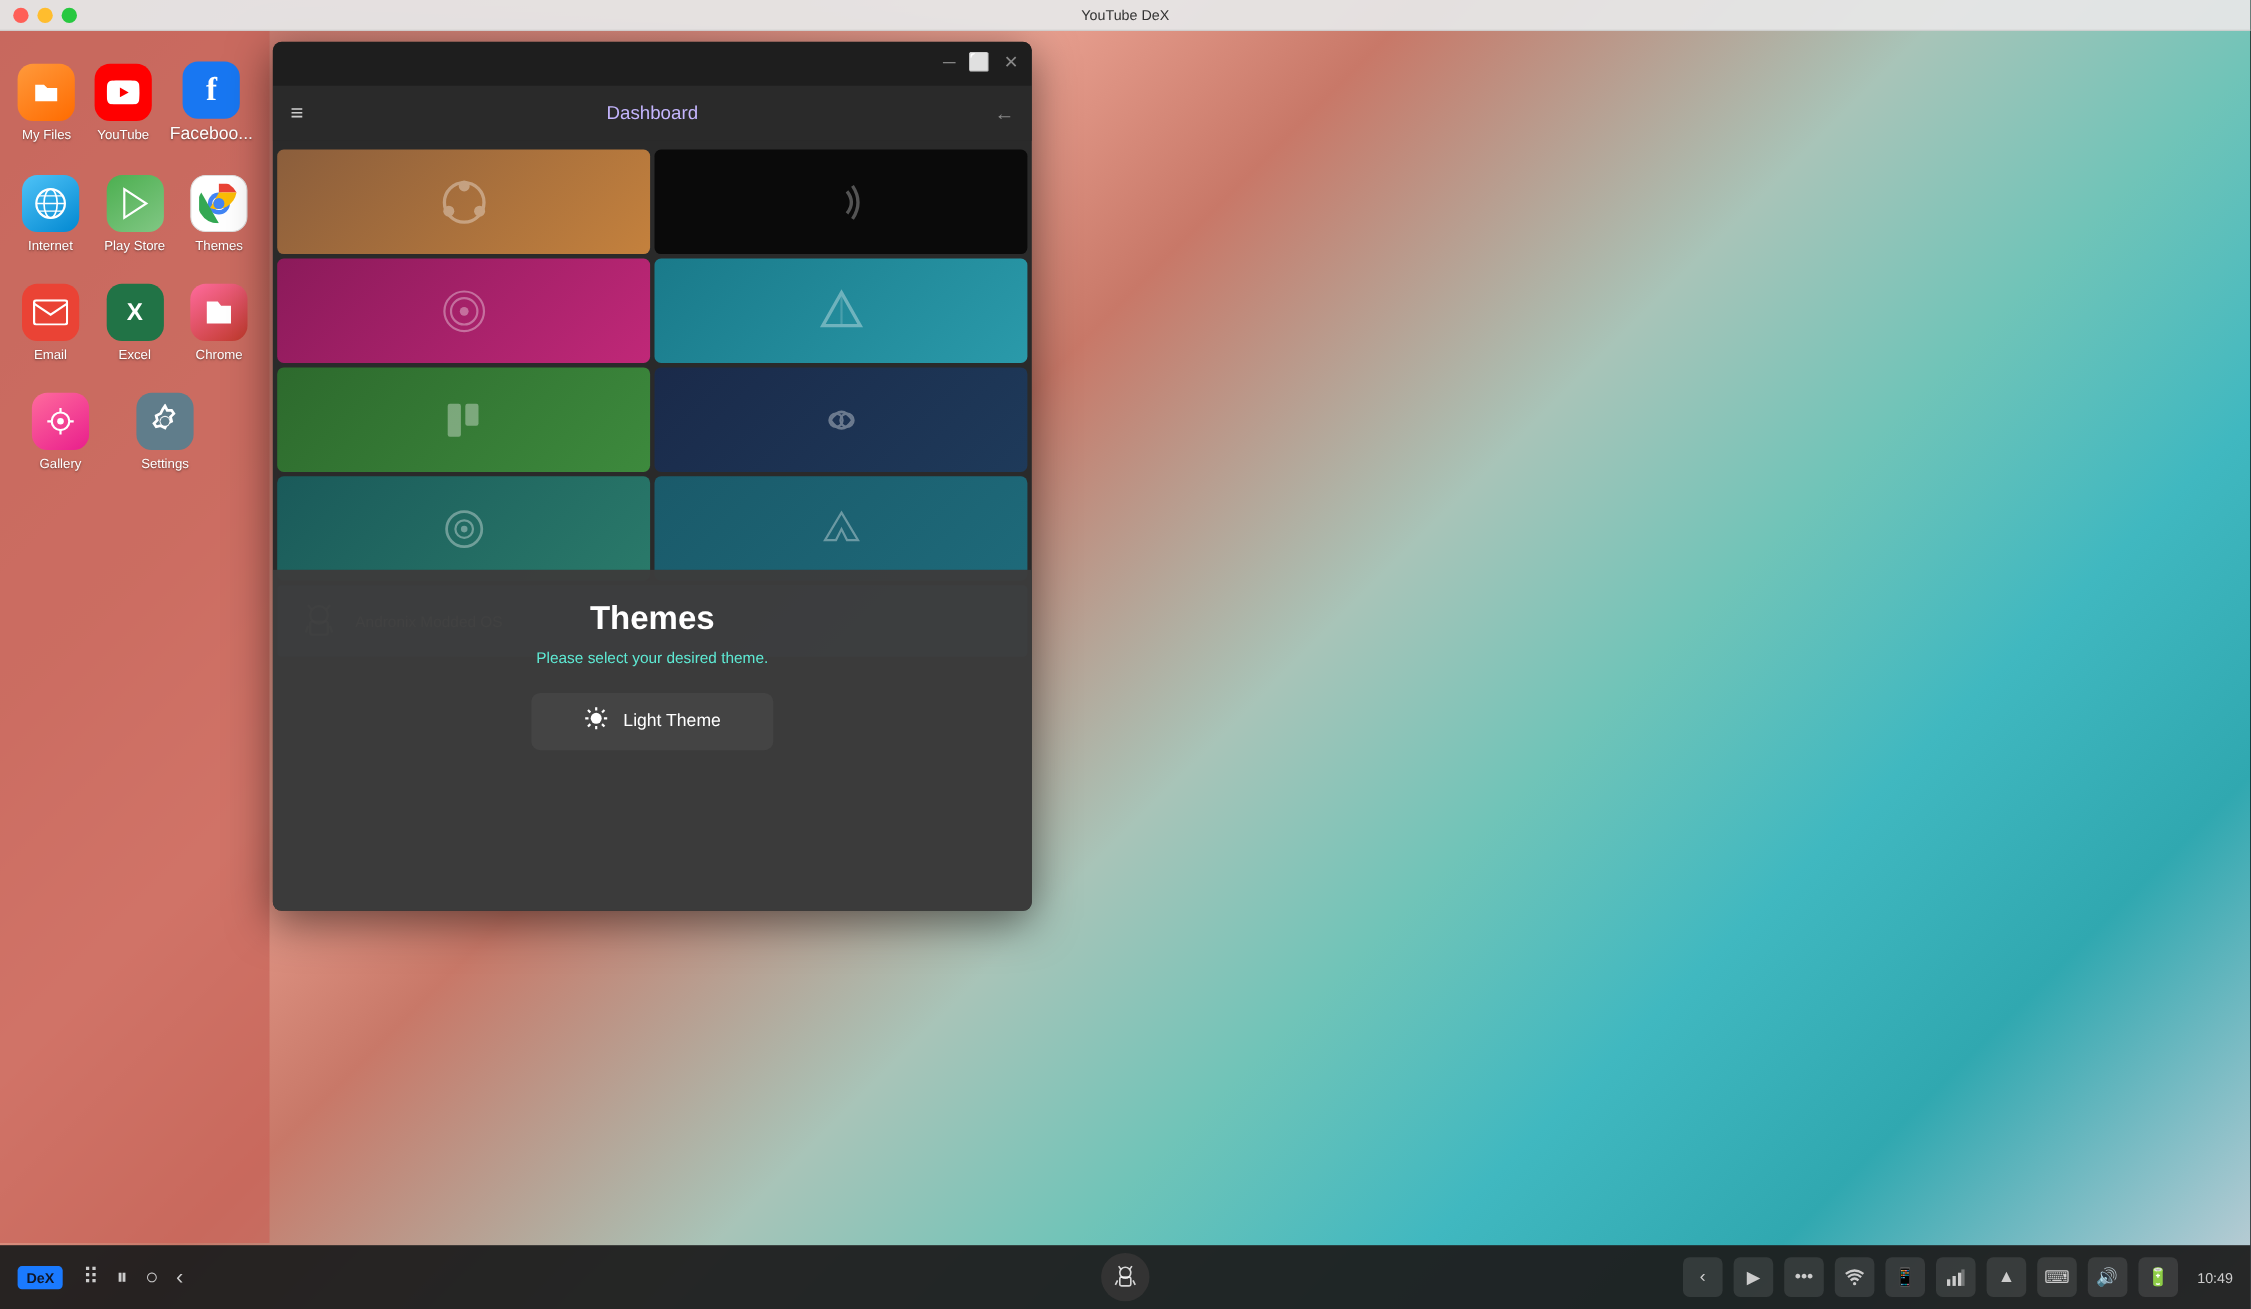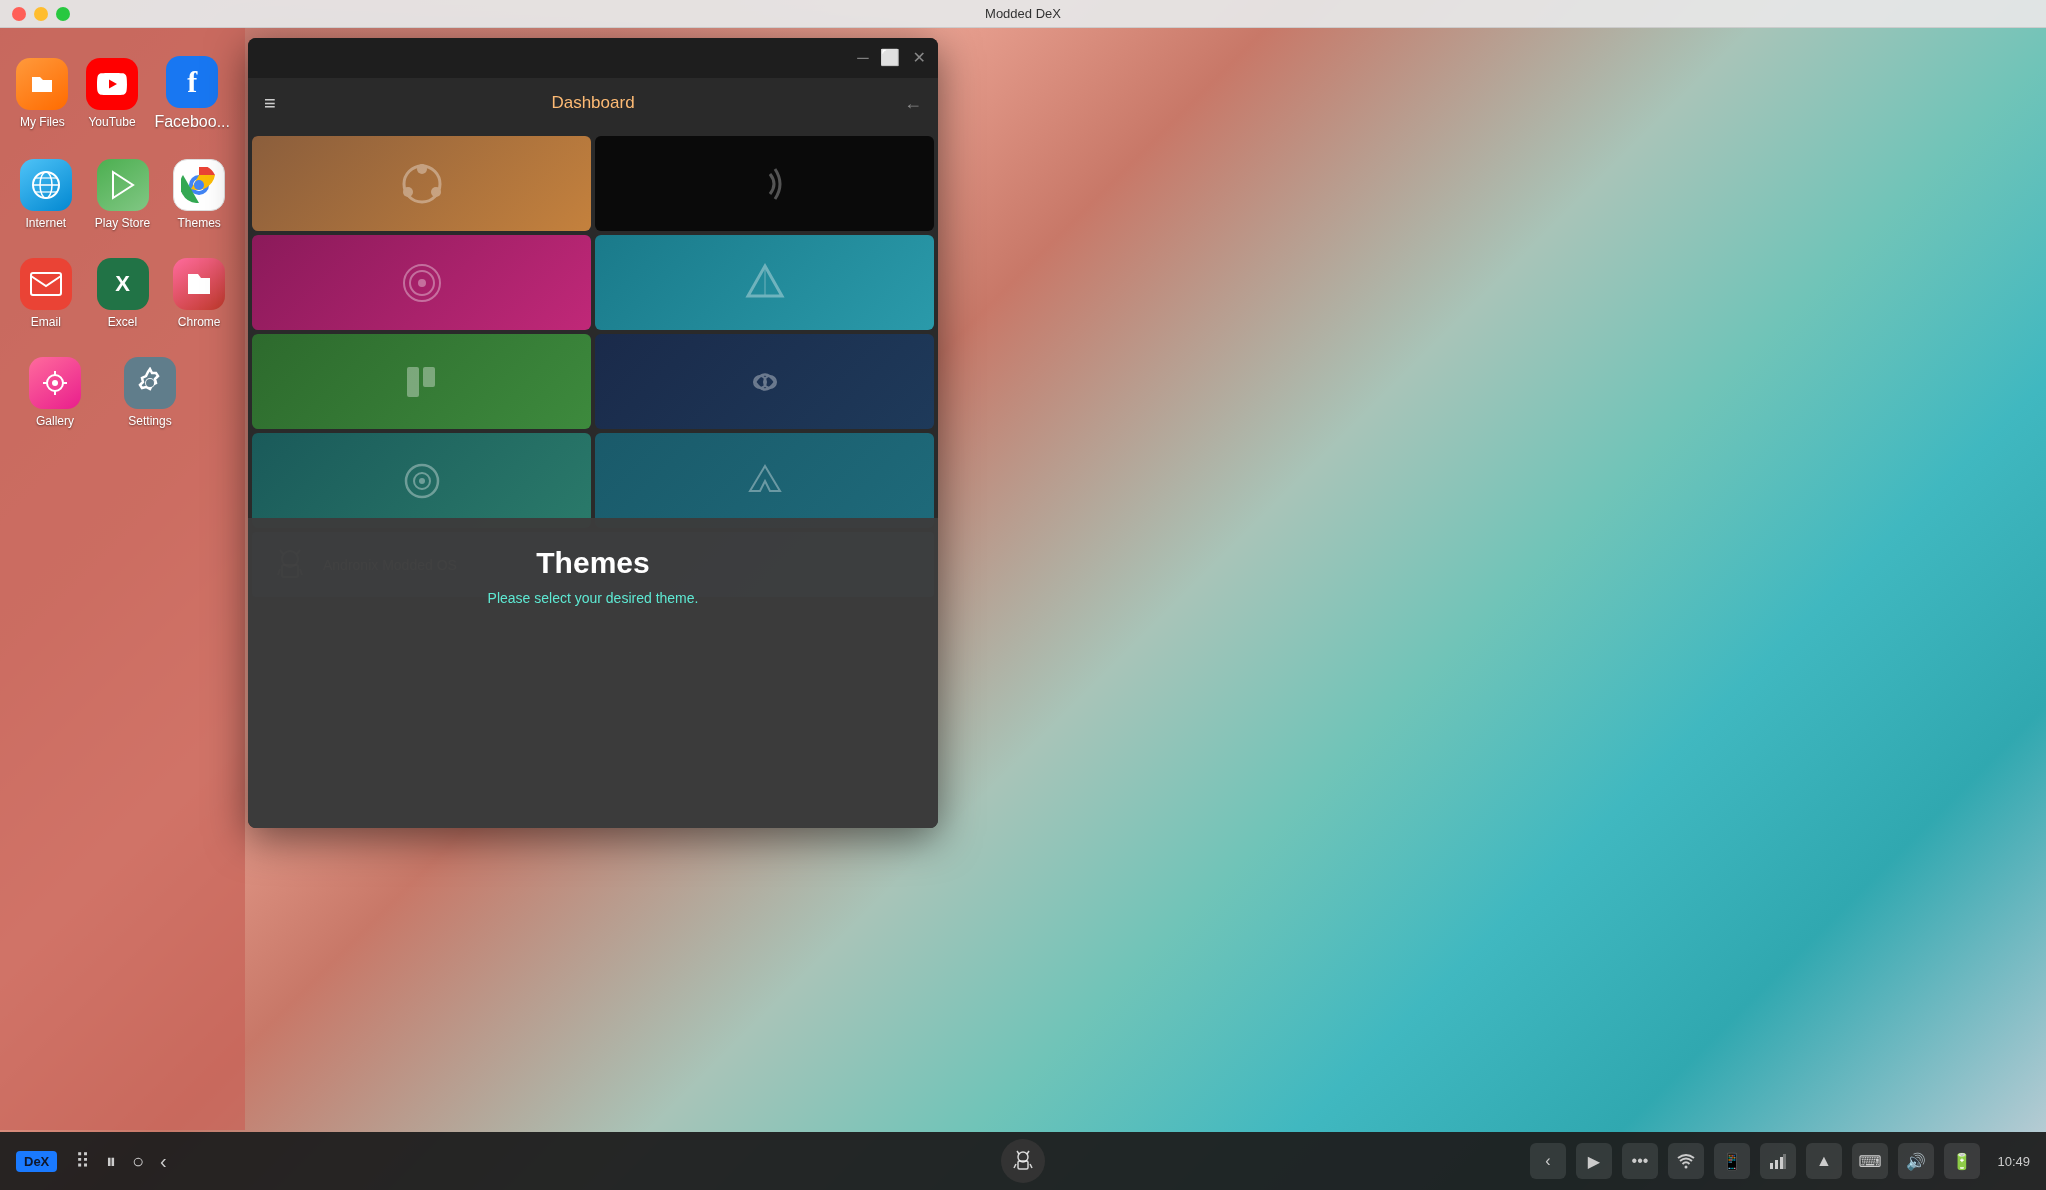--- a/index.html
+++ b/index.html
@@ -347,21 +347,21 @@
 <body>
 
 <div class="wallpaper"></div>
 
 <div class="title-bar">
   <div class="title-bar-buttons">
     <div class="tb-btn tb-close"></div>
     <div class="tb-btn tb-min"></div>
     <div class="tb-btn tb-max"></div>
   </div>
-  <span class="title-bar-title">Modded DeX</span>
+  <span class="title-bar-title">YouTube DeX</span>
 </div>
 
 <div class="sidebar">
 
   <div class="sidebar-row">
     <div class="app-icon">
       <div class="app-icon-img icon-myfiles">
         <svg width="30" height="30" viewBox="0 0 30 30" fill="white">
           <path d="M5 8h8l3 3h9v12H5z"></path>
         </svg>
@@ -476,21 +476,21 @@
     <div class="window-controls">
       <span class="win-ctrl">─</span>
       <span class="win-ctrl">⬜</span>
       <span class="win-ctrl">✕</span>
     </div>
   </div>
 
   <div class="dashboard-header">
     <div style="position:relative;width:100%;display:flex;align-items:center;">
       <span class="menu-icon">≡</span>
-      <span style="position:absolute;left:50%;transform:translateX(-50%);font-size:17px;color:#fdba74;">Dashboard</span>
+      <span style="position:absolute;left:50%;transform:translateX(-50%);font-size:17px;color:#c4b5fd;">Dashboard</span>
 
       <span style="font-size:18px;color:#888;cursor:pointer;">←</span>
     </div>
   </div>
 
   <div class="dashboard-grid">
 
     <div class="grid-cell cell-brown">
       <svg width="50" height="50" viewBox="0 0 50 50" fill="none" opacity="0.35">
         <circle cx="25" cy="25" r="18" stroke="white" stroke-width="3" fill="none"></circle>
@@ -561,20 +561,36 @@
       <line x1="8" y1="22" x2="6" y2="28" stroke="rgba(255,255,255,0.55)" stroke-width="2"></line>
       <line x1="28" y1="22" x2="30" y2="28" stroke="rgba(255,255,255,0.55)" stroke-width="2"></line>
     </svg>
     <span class="andronix-label">Andronix Modded OS</span>
   </div>
 
   <div class="themes-overlay">
     <h2 class="themes-title">Themes</h2>
     <p class="themes-subtitle">Please select your desired theme.</p>
 
+    <button class="theme-btn">
+      <span class="theme-btn-icon">
+        <svg width="22" height="22" viewBox="0 0 22 22" fill="white">
+          <circle cx="11" cy="11" r="5" fill="white"></circle>
+          <line x1="11" y1="1" x2="11" y2="4" stroke="white" stroke-width="2"></line>
+          <line x1="11" y1="18" x2="11" y2="21" stroke="white" stroke-width="2"></line>
+          <line x1="1" y1="11" x2="4" y2="11" stroke="white" stroke-width="2"></line>
+          <line x1="18" y1="11" x2="21" y2="11" stroke="white" stroke-width="2"></line>
+          <line x1="3.5" y1="3.5" x2="5.7" y2="5.7" stroke="white" stroke-width="2"></line>
+          <line x1="16.3" y1="16.3" x2="18.5" y2="18.5" stroke="white" stroke-width="2"></line>
+          <line x1="18.5" y1="3.5" x2="16.3" y2="5.7" stroke="white" stroke-width="2"></line>
+          <line x1="5.7" y1="16.3" x2="3.5" y2="18.5" stroke="white" stroke-width="2"></line>
+        </svg>
+      </span>
+      <span>Light Theme</span>
+    </button>
 
   </div>
 </div>
 
 <div class="bottom-taskbar">
   <div class="taskbar-left">
     <span class="dex-label">DeX</span>
     <div class="taskbar-nav">
       <button class="taskbar-nav-btn">⠿</button>
       <button class="taskbar-nav-btn">⏸</button>

